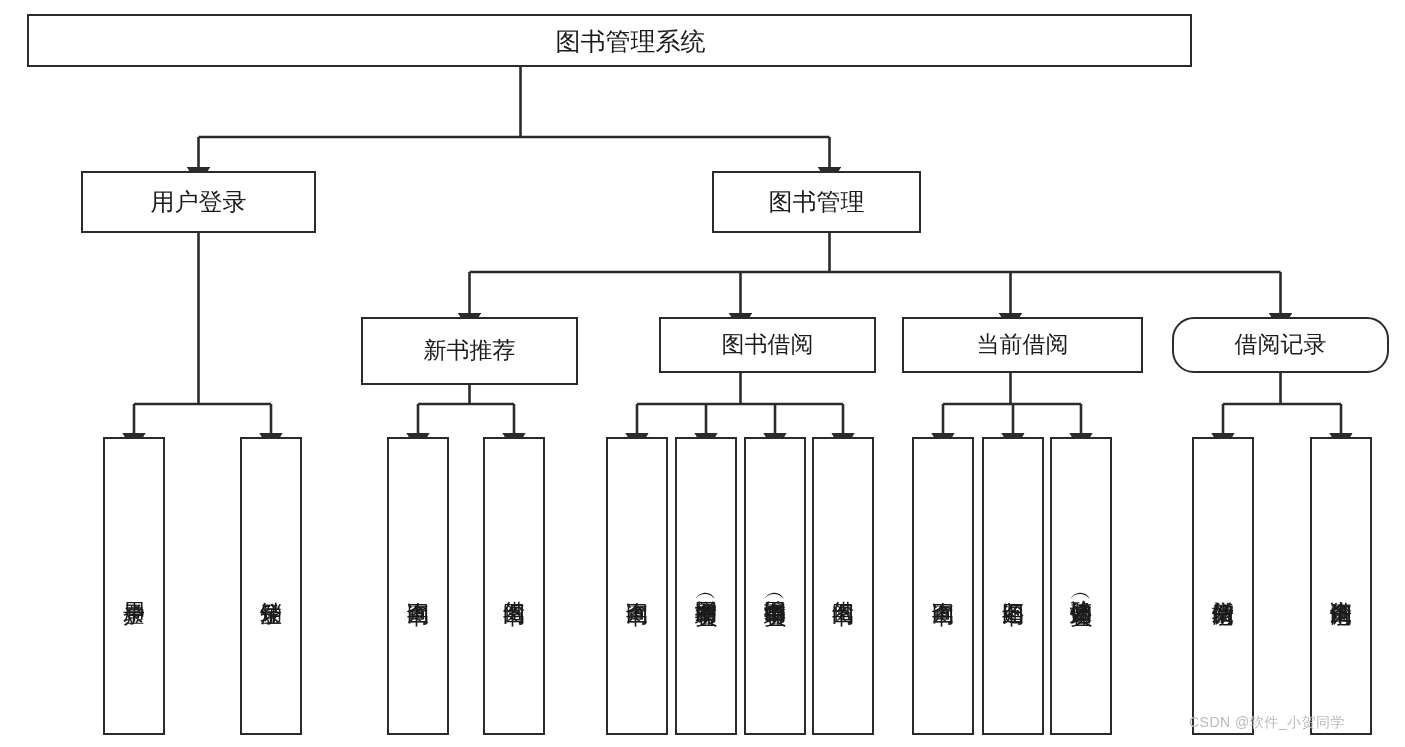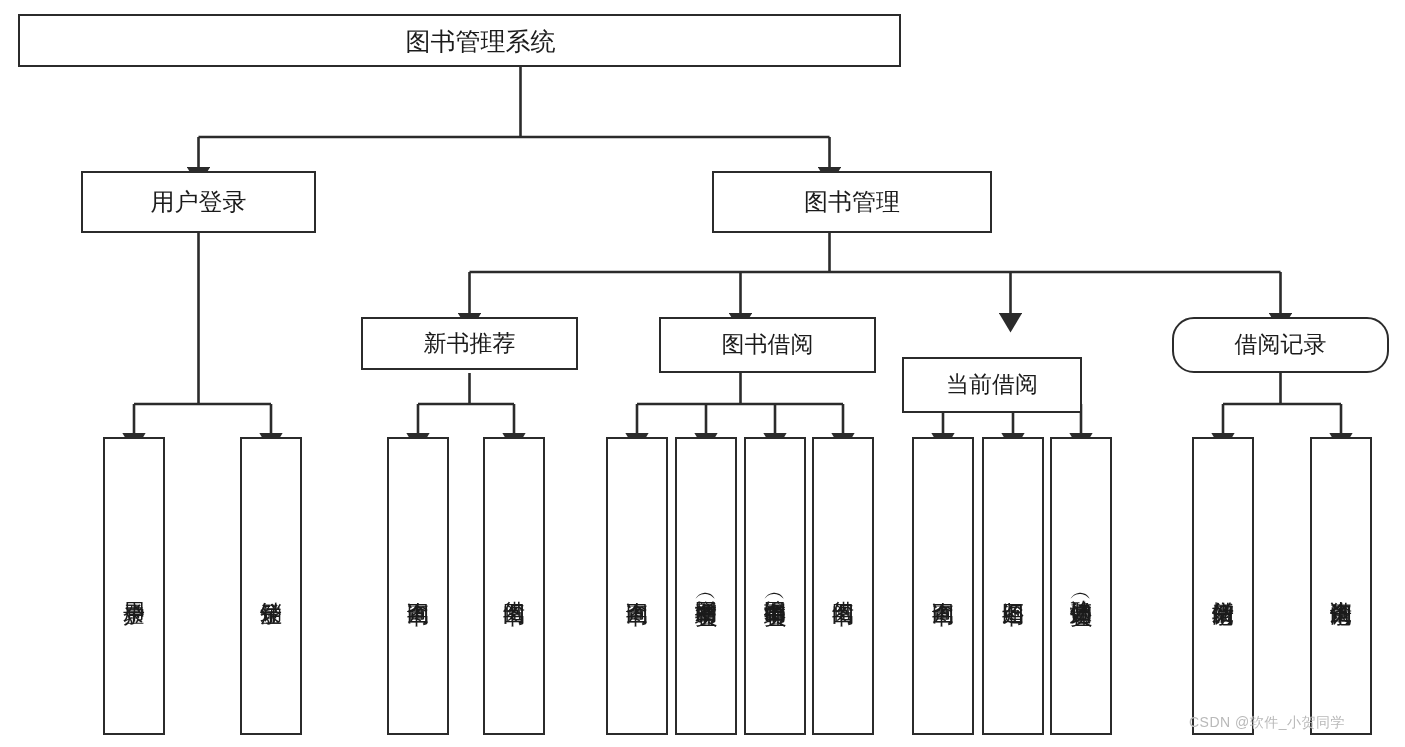--- a/index.html
+++ b/index.html
@@ -103,38 +103,38 @@
         <line x1="943" y1="404" x2="943" y2="436" marker-end="url(#arrowhead)"></line>
         <line x1="1013" y1="404" x2="1013" y2="436" marker-end="url(#arrowhead)"></line>
         <line x1="1081" y1="404" x2="1081" y2="436" marker-end="url(#arrowhead)"></line>
         <line x1="1280.5" y1="373" x2="1280.5" y2="404"></line>
         <line x1="1223" y1="404" x2="1341" y2="404"></line>
         <line x1="1223" y1="404" x2="1223" y2="436" marker-end="url(#arrowhead)"></line>
         <line x1="1341" y1="404" x2="1341" y2="436" marker-end="url(#arrowhead)"></line>
       </g>
   </svg>
 
-  <div class="node horiz lvl-root" id="n-root" style="left: 18px; top: 14px; width: 883px; height: 53px; padding-left: 42px;">
+  <div class="node horiz lvl-root" id="n-root" style="left: 27px; top: 14px; width: 1165px; height: 53px; padding-left: 42px;">
     <span class="node-label">图书管理系统</span>
   </div>
 
   <div class="node horiz lvl-2" id="n-user_login" style="left: 81px; top: 171px; width: 235px; height: 62px;">
     <span class="node-label">用户登录</span>
   </div>
-  <div class="node horiz lvl-2" id="n-book_manage" style="left: 712px; top: 171px; width: 280px; height: 62px;">
+  <div class="node horiz lvl-2" id="n-book_manage" style="left: 712px; top: 171px; width: 209px; height: 62px;">
     <span class="node-label">图书管理</span>
   </div>
 
-  <div class="node horiz lvl-3" id="n-new_book_rec" style="left: 361px; top: 317px; width: 217px; height: 53px;">
+  <div class="node horiz lvl-3" id="n-new_book_rec" style="left: 361px; top: 317px; width: 217px; height: 68px;">
     <span class="node-label">新书推荐</span>
   </div>
   <div class="node horiz lvl-3" id="n-book_borrow" style="left: 632px; top: 317px; width: 217px; height: 56px; margin-left: 27px;">
     <span class="node-label">图书借阅</span>
   </div>
-  <div class="node horiz lvl-3" id="n-current_borrow" style="left: 902px; top: 317px; width: 180px; height: 56px; margin-top: 40px;">
+  <div class="node horiz lvl-3" id="n-current_borrow" style="left: 902px; top: 317px; width: 241px; height: 56px;">
     <span class="node-label">当前借阅</span>
   </div>
   <div class="node horiz lvl-3" id="n-borrow_record" style="left: 1172px; top: 317px; width: 217px; height: 56px; border-radius: 22px;">
     <span class="node-label">借阅记录</span>
   </div>
 
   <div class="node vert lvl-4" id="n-leaf_user_login" style="left: 103px; top: 437px; width: 62px; height: 298px;">
     <span class="node-label">用户登录</span>
   </div>
   <div class="node vert lvl-4" id="n-leaf_user_logout" style="left: 240px; top: 437px; width: 62px; height: 298px;">

